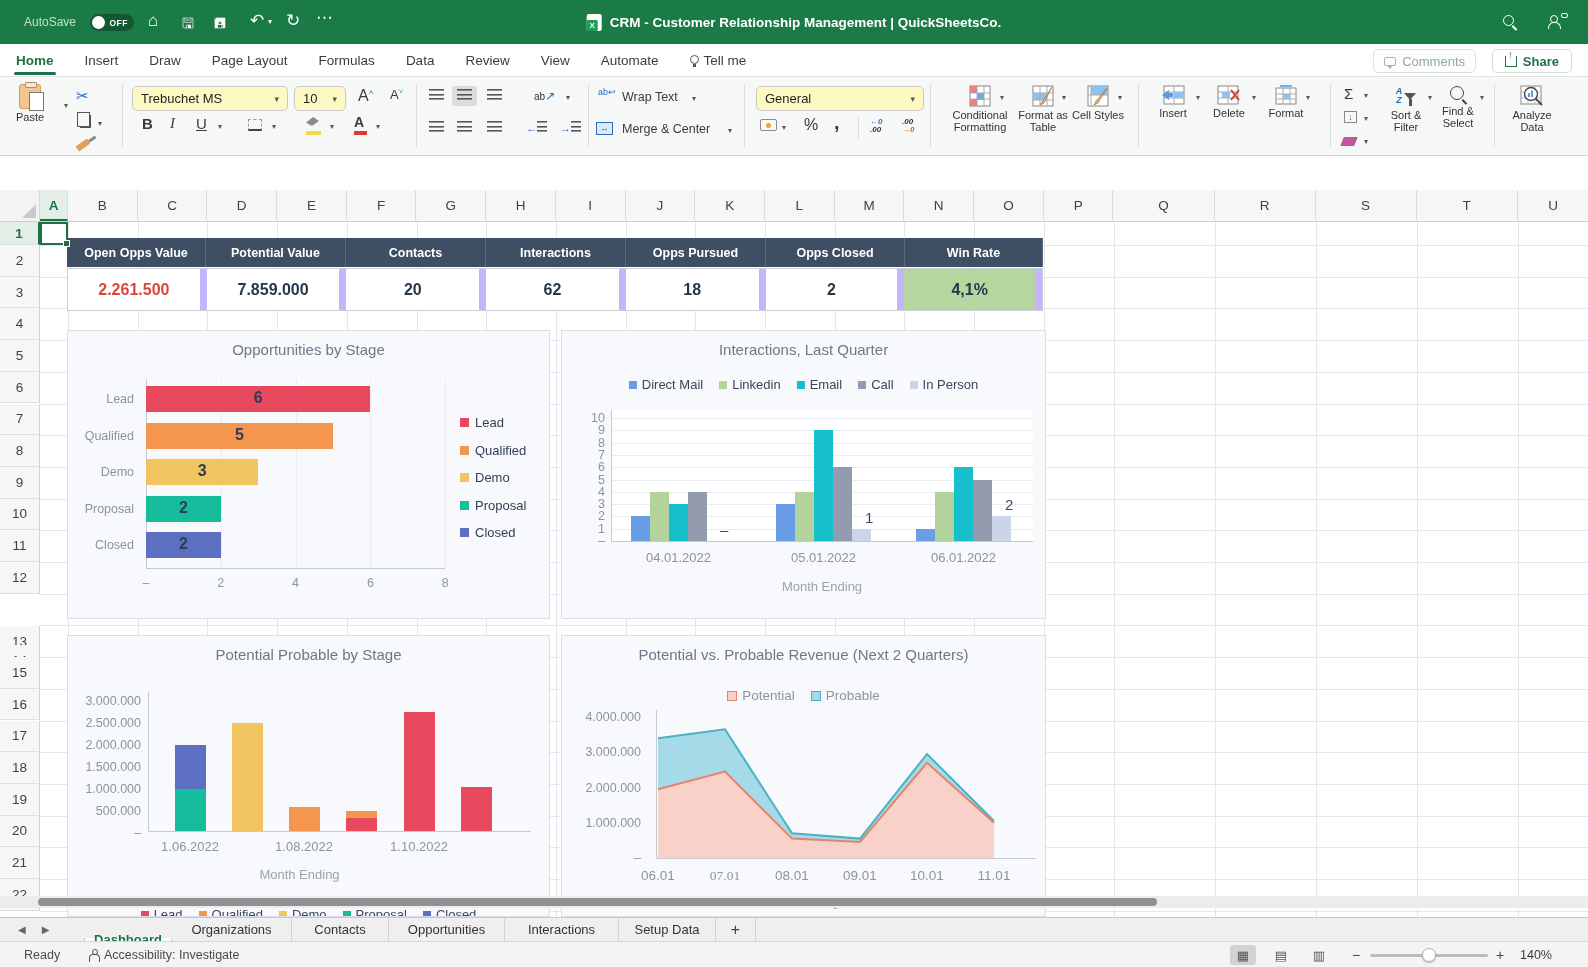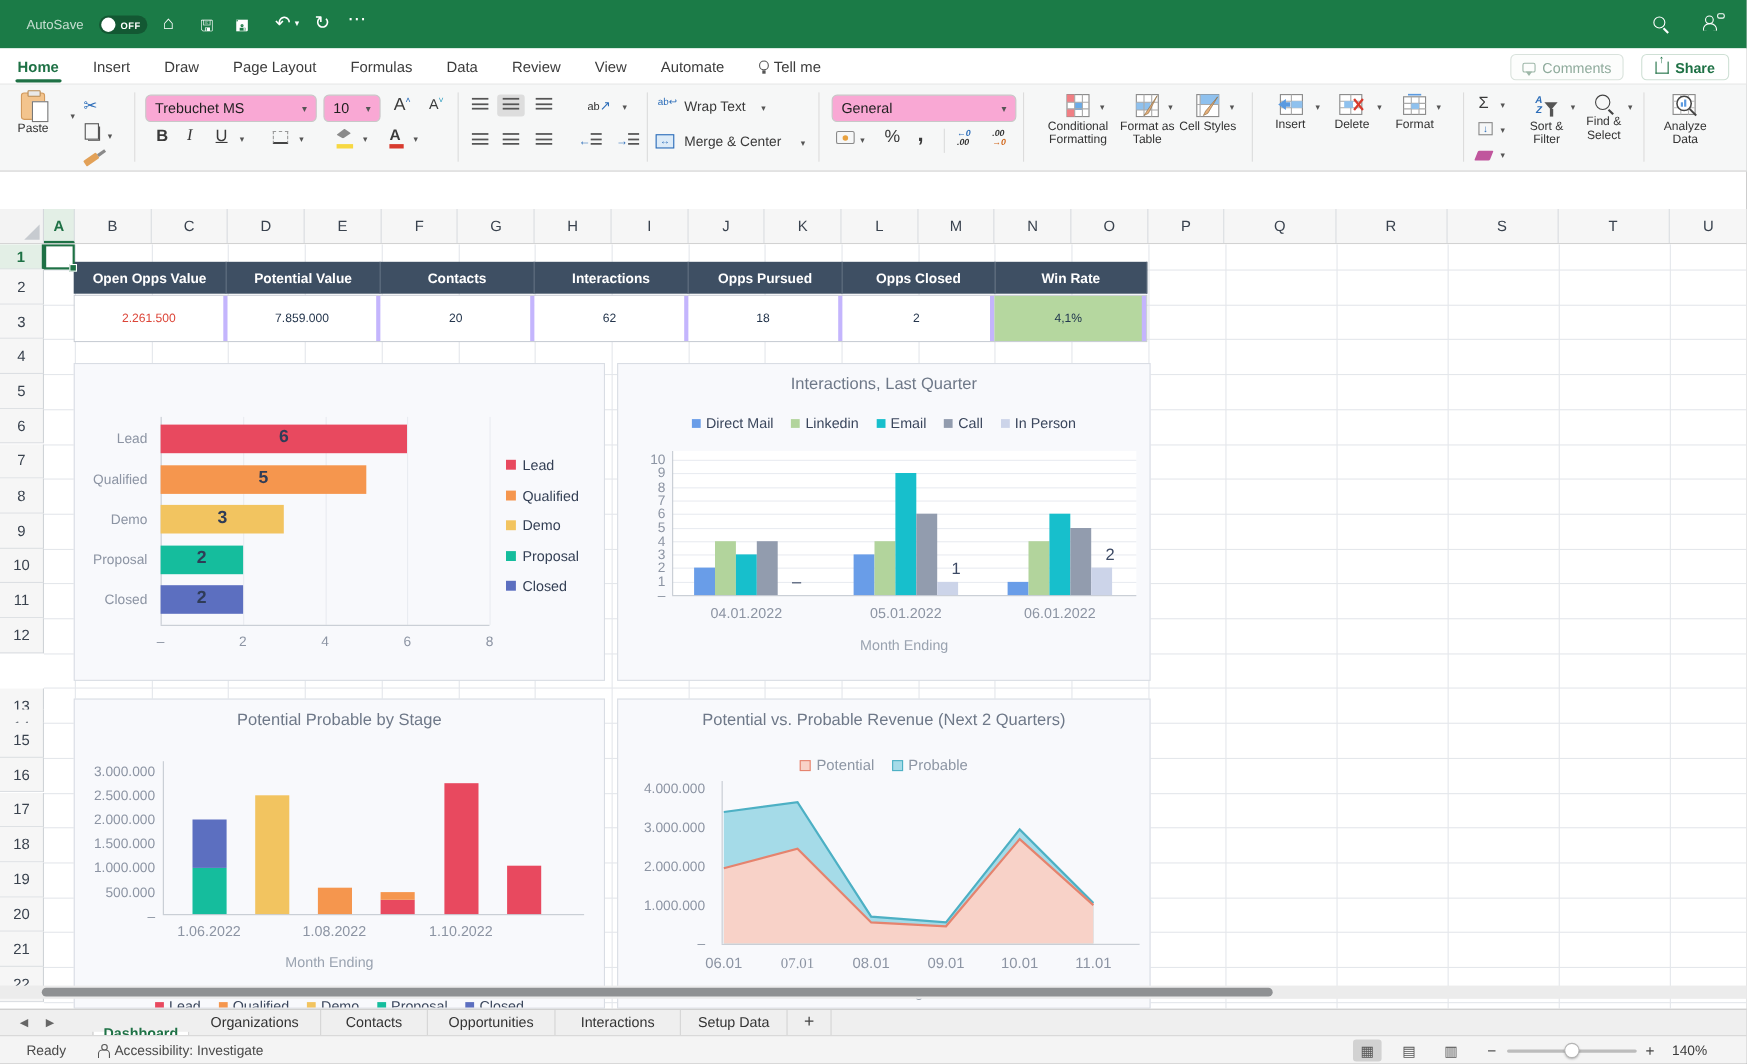--- a/index.html
+++ b/index.html
@@ -41,21 +41,21 @@
   .ic-share{display:inline-block;width:12px;height:11px;border:1.4px solid #1e7145;border-top:none;position:relative}
   .ic-share::after{content:"↑";position:absolute;left:2px;top:-7px;font-size:10px;color:#1e7145;font-weight:bold}
 
   
   .toolbar{position:absolute;left:0;top:77px;width:1588px;height:79px;background:#f6f7f7;border-bottom:1px solid #d2d2d2;font-size:12px;color:#333}
   .tdiv{position:absolute;top:7px;width:1px;height:63px;background:#dcdcdc}
   .bigbtn{position:absolute;display:flex;flex-direction:column;align-items:center;gap:2px;font-size:11px;color:#333;text-align:center;cursor:default}
   .chev{position:absolute;font-size:8px;color:#555}
   .sic{position:absolute;color:#3a3a3a;cursor:default}
   .lbl2{width:72px;line-height:12px;font-size:11px;color:#333;text-align:center}
-  .ddbox{position:absolute;height:25px;background:#f9a8d4;border:1px solid #c8c8c8;border-radius:5px;font-size:13px;color:#1f1f1f;display:flex;align-items:center;justify-content:space-between;padding:0 8px;cursor:default}
+  .ddbox{position:absolute;height:25px;background:#fef9c3;border:1px solid #c8c8c8;border-radius:5px;font-size:13px;color:#1f1f1f;display:flex;align-items:center;justify-content:space-between;padding:0 8px;cursor:default}
   .ddbox .dv{font-size:9px;color:#555}
   .ic-clip{display:inline-block;width:22px;height:25px;border:1.5px solid #d29a5d;border-radius:3px;background:#f3c48d;position:relative}
   .ic-clip::before{content:"";position:absolute;left:5px;top:-3px;width:10px;height:4px;background:#e9e9e9;border:1px solid #b98a52;border-radius:1px}
   .ic-clip::after{content:"";position:absolute;right:-4px;bottom:-3px;width:13px;height:17px;background:#fff;border:1.2px solid #777}
   .ic-copy{display:inline-block;width:11px;height:13px;border:1.3px solid #555;background:#fff;position:relative}
   .ic-copy::before{content:"";position:absolute;left:-4px;top:-4px;width:11px;height:13px;border:1.3px solid #555;background:#f6f7f7}
   .ic-brush{display:inline-block;width:14px;height:6px;background:#e2a158;transform:rotate(-35deg);border-radius:1px;position:relative}
   .ic-brush::after{content:"";position:absolute;right:-8px;top:1.5px;width:8px;height:3px;background:#8a8a8a}
   .lns{display:inline-block;width:15px;height:11px;background:linear-gradient(#555,#555) 0 0/100% 1.6px no-repeat,linear-gradient(#555,#555) 0 4.6px/100% 1.6px no-repeat,linear-gradient(#555,#555) 0 9.2px/100% 1.6px no-repeat}
   .selbtn{background:#dddddd;border-radius:3px;padding:3px 5px}
@@ -100,21 +100,21 @@
   .gl-v{position:absolute;width:1px;background:#e4e7eb;top:0}
   .gl-h{position:absolute;height:1px;background:#e4e7eb}
   .selcell{position:absolute;border:2px solid #1e7145;z-index:4}
   .selcell::after{content:"";position:absolute;right:-3.5px;bottom:-3.5px;width:5px;height:5px;background:#1e7145;border:1px solid #fff}
 
   
   .kpi{position:absolute;z-index:3}
   .kpi-hrow{display:flex;height:29px}
   .kpi-h{background:#3e4f63;color:#fff;font-weight:bold;font-size:12.5px;display:flex;align-items:center;justify-content:center;border-right:1px solid #5a6a7c;cursor:cell}
   .kpi-vrow{display:flex;height:43px;margin-top:1px;border:1px solid #c9ced5}
-  .kpi-v{background:#fff;color:#25364d;font-weight:normal;font-size:11px;display:flex;align-items:center;justify-content:center;border-right:4px solid #c4b5fd;cursor:cell}
+  .kpi-v{background:#fff;color:#25364d;font-weight:bold;font-size:16px;display:flex;align-items:center;justify-content:center;border-right:7px solid #c4b5fd;cursor:cell}
   .kpi-v.red{color:#dc4538}
   .kpi-v.green{background:#b5d79f;color:#22384f}
 
   
   .card{position:absolute;background:#f8f9fc;border:1px solid #d9dde4;z-index:3;overflow:hidden;cursor:default}
   .chart-title{position:absolute;left:0;right:0;top:10px;text-align:center;font-size:15px;color:#6e7888}
   .ctick{position:absolute;font-size:12.5px;color:#8c94a3;white-space:nowrap}
   .cgrid-v{position:absolute;width:1px;background:#e9ecf1}
   .cgrid-h{position:absolute;height:1px;background:#e9ecf1}
   .cax-h{position:absolute;height:1px;background:#c5cad2}
@@ -163,20 +163,24 @@
       <span class="autosave-knob"></span>
       <span class="autosave-state">OFF</span>
     </span>
     <span class="tb-ic" style="left:148px">⌂</span>
     <span class="tb-ic" style="left:182px;font-size:14px;top:13px">🖫</span>
     <span class="tb-ic" style="left:214px;font-size:14px;top:13px">🖪</span>
     <span class="tb-ic" style="left:250px">↶</span>
     <span class="tb-chev" style="left:268px">▾</span>
     <span class="tb-ic" style="left:286px">↻</span>
     <span class="tb-ic" style="left:316px;top:8px">⋯</span>
+    <div class="tb-title">
+      <span class="xlfile"></span>
+      <span>CRM - Customer Relationship Management | QuickSheetsCo.</span>
+    </div>
     <span class="abs" style="left:1503px;top:15px"><span class="ic-mag"></span></span>
     <span class="abs" style="left:1548px;top:14px"><span class="ic-people"><span class="bubble"></span></span></span>
   </div>
 
   <div class="tabsrow">
     <div class="rtab-list">
         <div class="rtab active">
           <span>Home</span>
         </div>
         <div class="rtab">
@@ -516,20 +520,21 @@
           <div class="kpi-v red" style="width: 139px;">2.261.500</div>
           <div class="kpi-v" style="width: 140px;">7.859.000</div>
           <div class="kpi-v" style="width: 140px;">20</div>
           <div class="kpi-v" style="width: 140px;">62</div>
           <div class="kpi-v" style="width: 140px;">18</div>
           <div class="kpi-v" style="width: 139px;">2</div>
           <div class="kpi-v green" style="width: 138px;">4,1%</div>
         </div>
       </div>
       <div class="card" style="left: 67px; top: 108px; width: 483px; height: 289px;">
+        <div class="chart-title">Opportunities by Stage</div>
         <div class="ctick" style="left: 63px; top: 245px; width: 30px; text-align: center;">–</div>
         <div class="cgrid-v" style="left: 152.8px; top: 48px; height: 189px;"></div>
         <div class="ctick" style="left: 137.8px; top: 245px; width: 30px; text-align: center;">2</div>
         <div class="cgrid-v" style="left: 227.6px; top: 48px; height: 189px;"></div>
         <div class="ctick" style="left: 212.6px; top: 245px; width: 30px; text-align: center;">4</div>
         <div class="cgrid-v" style="left: 302.4px; top: 48px; height: 189px;"></div>
         <div class="ctick" style="left: 287.4px; top: 245px; width: 30px; text-align: center;">6</div>
         <div class="cgrid-v" style="left: 377.2px; top: 48px; height: 189px;"></div>
         <div class="ctick" style="left: 362.2px; top: 245px; width: 30px; text-align: center;">8</div>
         <div class="cax-v" style="left: 78px; top: 48px; height: 189px;"></div>

